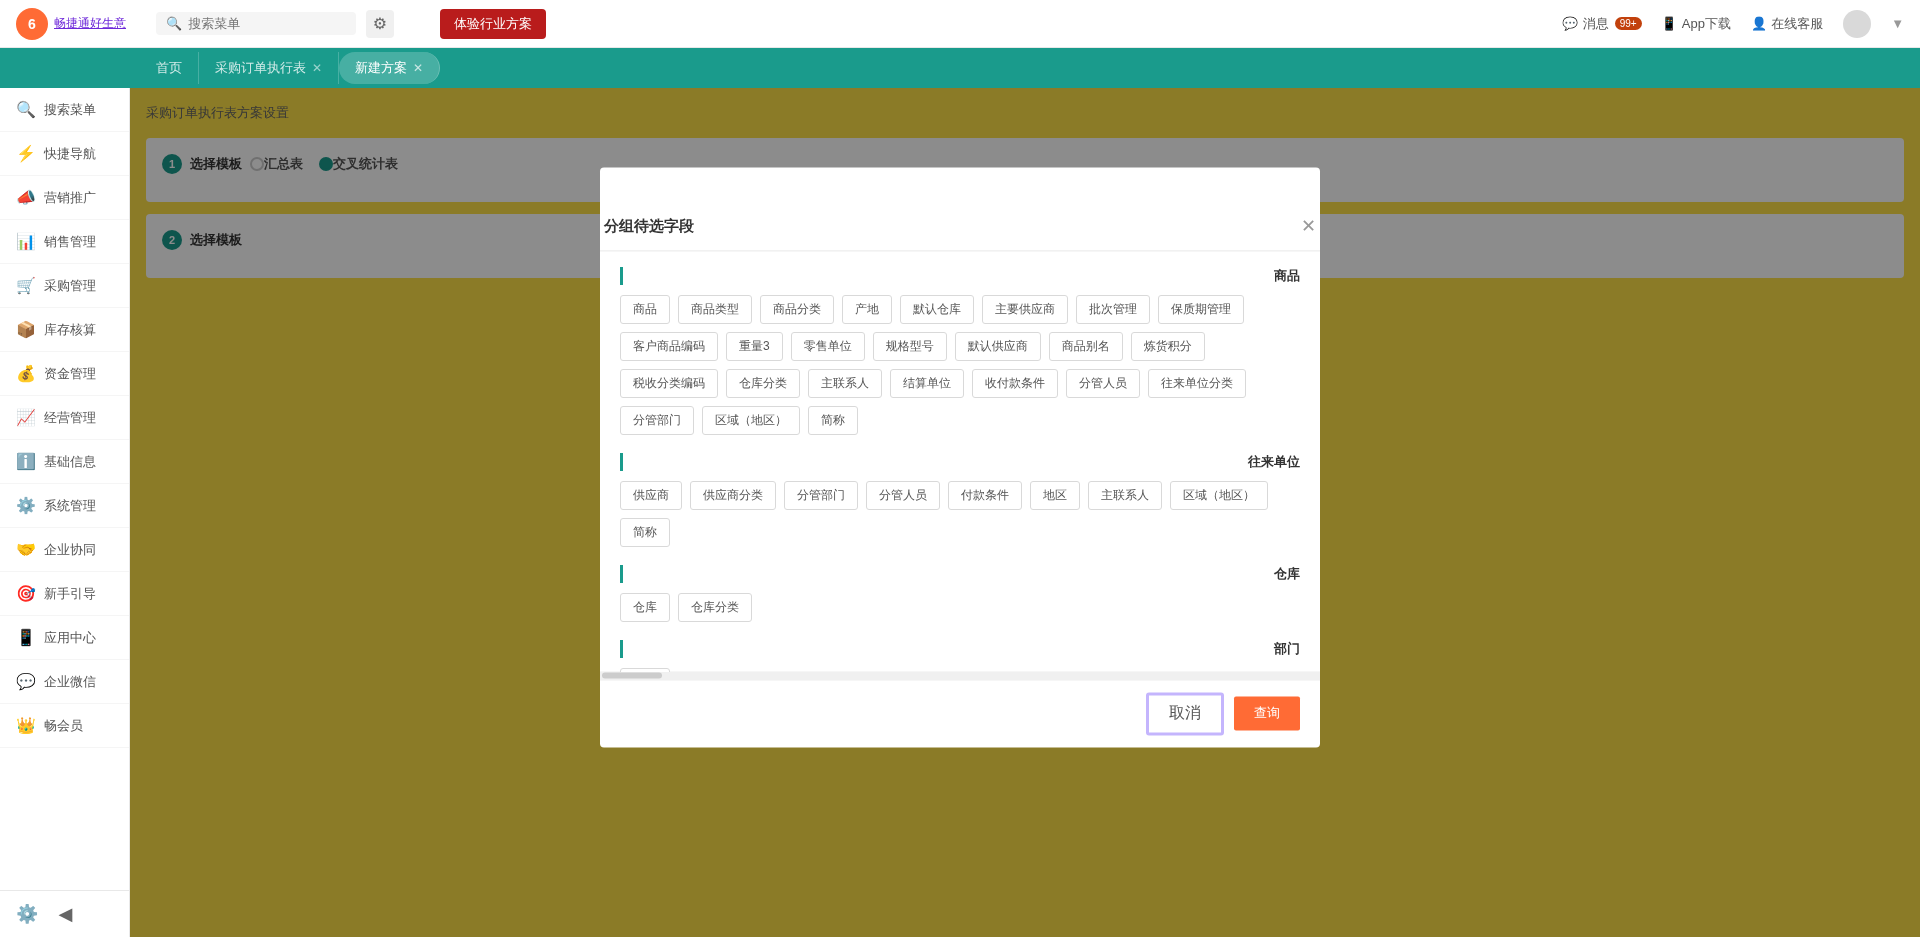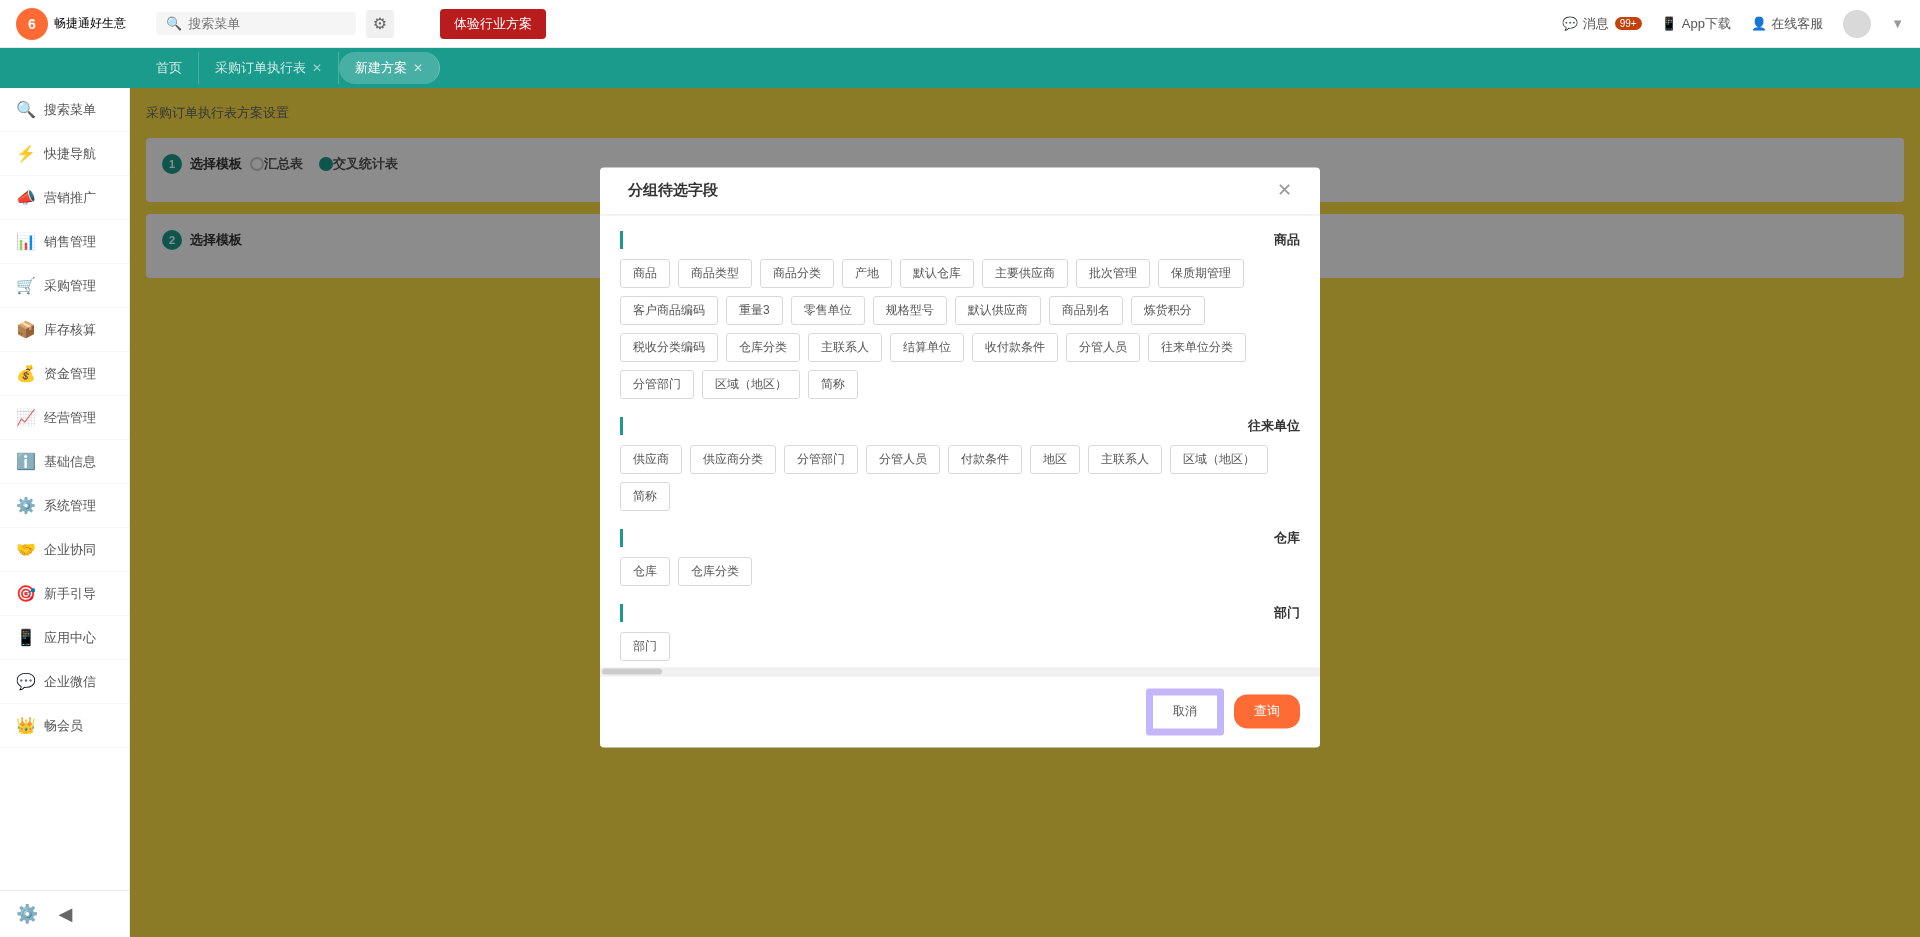--- a/index.html
+++ b/index.html
@@ -23,21 +23,21 @@
       align-items: center;
       gap: 6px;
     }
     .logo-icon {
       width: 32px; height: 32px;
       background: #ff6b35;
       border-radius: 50%;
       display: flex; align-items: center; justify-content: center;
       color: white; font-weight: bold; font-size: 14px;
     }
-    .logo-text { font-size: 12px; color: #000000; line-height: 1.2; }
+    .logo-text { font-size: 12px; color: #6d28d9; line-height: 1.2; text-decoration: underline; }
     .search-bar {
       margin-left: 20px;
       display: flex; align-items: center;
       background: #f5f5f5;
       border-radius: 4px;
       padding: 4px 10px;
       width: 200px;
       gap: 6px;
     }
     .search-bar input {
@@ -154,23 +154,24 @@
       width: 720px;
       max-height: 580px;
       background: white;
       border-radius: 4px;
       z-index: 201;
       display: flex;
       flex-direction: column;
     }
     .modal-header {
       display: flex; align-items: center; justify-content: space-between;
-      padding: 14px 28px;
+      padding: 14px 4px;
       border-bottom: 1px solid #e8e8e8;
       flex-shrink: 0;
+      margin-top: 36px;
     }
     .modal-title { font-size: 15px; font-weight: 600; color: #333; }
     .modal-close {
       cursor: pointer; color: #999; font-size: 18px; line-height: 1;
     }
     .modal-body {
       flex: 1;
       overflow-y: auto;
       padding: 16px 20px;
     }
@@ -217,26 +218,26 @@
       width: 20px; height: 20px; background: #1a9b8c; color: white;
       border-radius: 50%; display: flex; align-items: center; justify-content: center;
       font-size: 11px; font-weight: bold; flex-shrink: 0;
     }
     .radio-group { display: flex; align-items: center; gap: 16px; }
     .radio-item { display: flex; align-items: center; gap: 0; cursor: pointer; font-size: 13px; color: #555; }
     .radio-dot { width: 14px; height: 14px; border: 2px solid #ccc; border-radius: 50%; }
     .radio-dot.checked { border-color: #1a9b8c; background: #1a9b8c; }
 
     .btn-cancel {
-      padding: 8px 20px; border: 7px solid #c4b5fd; background: white;
-      border-radius: 3px; cursor: pointer; font-size: 12px; color: #555;
+      padding: 8px 20px; border: 3px solid #c4b5fd; background: white;
+      border-radius: 3px; cursor: pointer; font-size: 16px; color: #555;
     }
     .btn-confirm {
       padding: 8px 20px; background: #ff6b35; color: white;
-      border: none; border-radius: 13px; cursor: pointer; font-size: 13px;
+      border: none; border-radius: 2px; cursor: pointer; font-size: 13px;
     }
 
     
     .modal-hscroll {
       height: 8px; background: #f0f0f0;
       position: relative;
       flex-shrink: 0;
     }
     .modal-hscroll-thumb {
       position: absolute;

